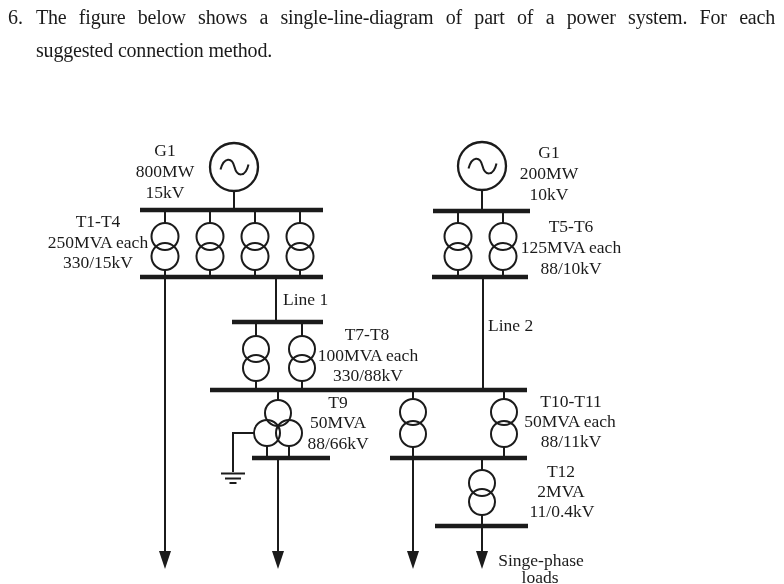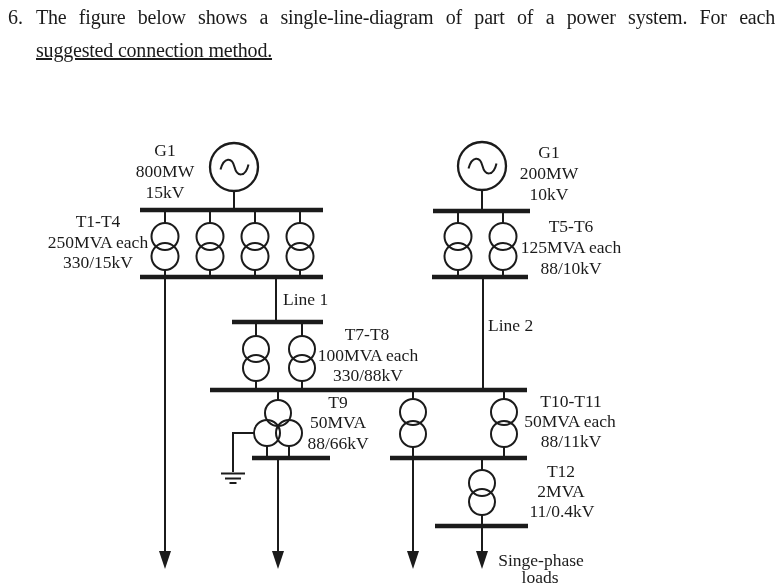--- a/index.html
+++ b/index.html
@@ -10,21 +10,21 @@
   }
   .question{
     position:absolute;left:36px;top:1px;width:739px;
     font-size:20px;line-height:33.4px;letter-spacing:-0.2px;
   }
   .qnum{
     position:absolute;left:8px;top:1px;
     font-size:20px;line-height:33.4px;
   }
   .qline{text-align:justify;text-align-last:justify;white-space:normal;}
-  .qline.last{text-align-last:left;text-decoration:underline;}
+  .qline.last{text-align-last:left;}
   svg{position:absolute;left:0;top:0;}
   svg text{
     font-family:"Liberation Serif","DejaVu Serif",serif;
     font-size:17.5px;fill:#1b1b1b;
   }
 </style>
 </head>
 <body>
 
 <div class="qnum">6.</div>

